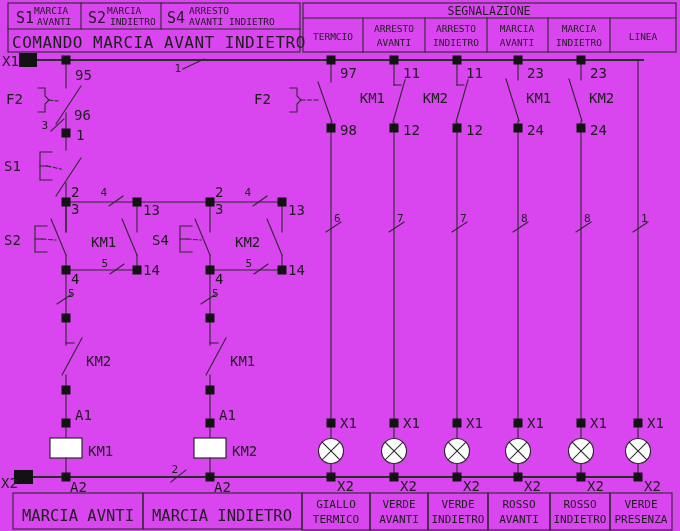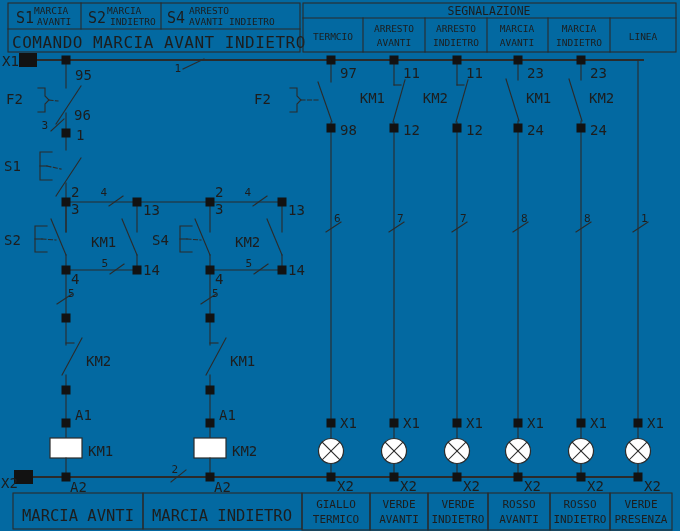--- a/index.html
+++ b/index.html
@@ -1,16 +1,16 @@
 <!DOCTYPE html>
 <html><head>
 <meta charset="utf-8">
 <style>
   html,body { margin:0; padding:0; background:#f6f6f4; }
-  .page { width:680px; height:531px; background:#0369a1; position:relative; overflow:hidden; }
+  .page { width:680px; height:531px; background:#d946ef; position:relative; overflow:hidden; }
   svg { display:block; }
   .w    { stroke:#2b2b2b; stroke-width:1.1; fill:none; stroke-linecap:square; }
   .bus  { stroke-width:1.9; }
   .dash { stroke-dasharray:4 2.5; }
   .node { fill:#121212; stroke:none; }
   .term { fill:#121212; stroke:none; }
   .mask { fill:#ffffff; stroke:#2b2b2b; stroke-width:1.2; }
   text  { font-family:"DejaVu Sans Mono","Liberation Mono",monospace; fill:#1d1d1d; }
   .lbl  { font-size:14px; }
   .wno  { font-size:11px; }

